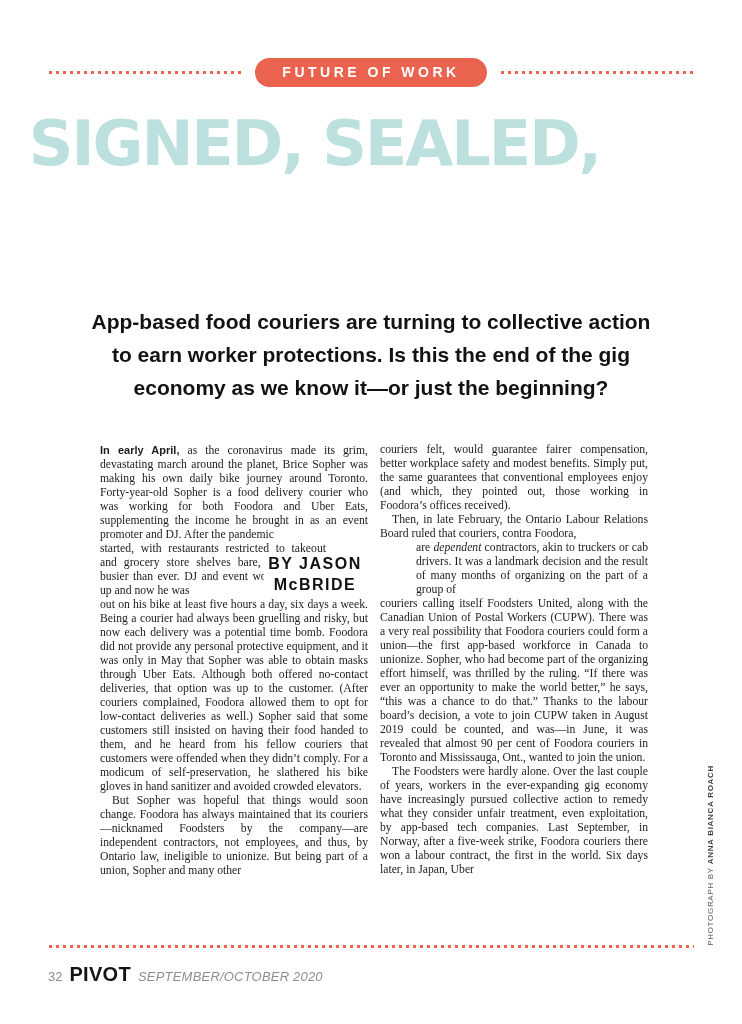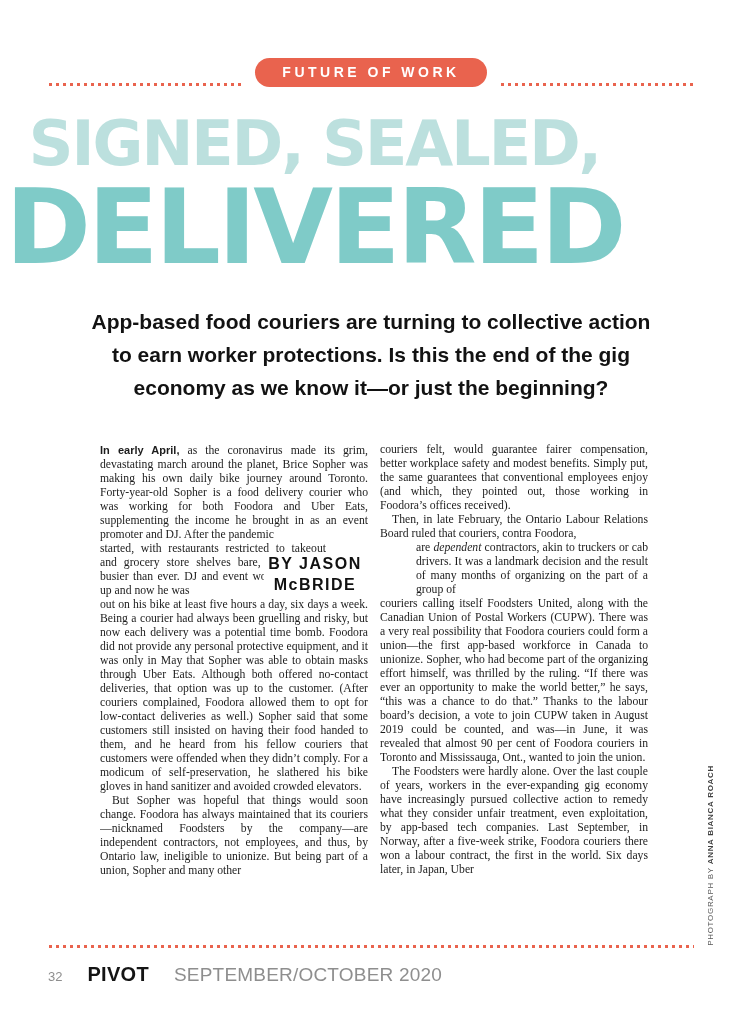--- a/index.html
+++ b/index.html
@@ -12,21 +12,21 @@
   *{box-sizing:border-box;}
   body{margin:0;background:#d8d8d8;}
   .page{
     position:relative;width:742px;height:1024px;margin:0 auto;
     background:#ffffff;overflow:hidden;
     font-family:"Liberation Serif",serif;color:var(--ink);
   }
   
   .topband{
     position:absolute;top:57px;left:48px;right:48px;height:30px;
-    display:flex;align-items:flex-end;gap:13px;
+    display:flex;align-items:center;gap:13px;
   }
   .dotline{
     height:5px;flex:1;
     background-image:radial-gradient(circle at 2.5px 2.5px,var(--coral) 1.7px,rgba(0,0,0,0) 1.9px);
     background-size:7px 5px;background-repeat:repeat-x;
   }
   .badge{
     background:var(--coral);color:#fff;border-radius:16px;
     padding:7px 27px 8px;flex:0 0 auto;
     font-family:"Liberation Sans",sans-serif;font-weight:bold;
@@ -77,43 +77,42 @@
   }
   .credit b{font-weight:bold;color:#3f3f3f;}
   
   .rule-bottom{
     position:absolute;top:944px;left:48px;width:646px;height:5px;
     background-image:radial-gradient(circle at 2.5px 2.5px,var(--coral) 1.7px,rgba(0,0,0,0) 1.9px);
     background-size:7px 5px;background-repeat:repeat-x;
   }
   .footer{
     position:absolute;top:963px;left:48px;
-    display:flex;align-items:baseline;gap:25px;
+    display:flex;align-items:baseline;gap:7px;
     font-family:"Liberation Sans",sans-serif;
   }
   .pn{font-size:13px;color:var(--gray);}
   .mag{font-size:20px;font-weight:800;color:#141414;letter-spacing:0.3px;}
-  .issue{font-size:19px;color:var(--gray);letter-spacing:0.2px;}
+  .issue{font-size:13px;color:var(--gray);letter-spacing:0.2px;font-style:italic;}
 </style>
 </head>
 <body>
 
 <div class="page">
 
   <div class="topband">
     <div class="dotline"></div>
     <div class="badge">
       <span>FUTURE OF WORK</span>
     </div>
     <div class="dotline"></div>
   </div>
 
   <h1 class="title">
     <span class="t1">SIGNED, SEALED,</span>
-    <span class="t2">DELIVERED</span>
   </h1>
 
   <p class="deck">App-based food couriers are turning to collective action to earn worker protections. Is this the end of the gig economy as we know it—or just the beginning?</p>
 
   <div class="cols">
     <div class="col">
       <div class="seg">
         <span class="leadin">In early April,</span><span> as the coronavirus made its grim, devastating march around the planet, Brice Sopher was making his own daily bike journey around Toronto. Forty-year-old Sopher is a food delivery courier who was working for both Foodora and Uber Eats, supplementing the income he brought in as an event promoter and DJ. After the pandemic</span>
       </div>
       <div class="seg narrow-r">started, with restaurants restricted to takeout and grocery store shelves bare, Sopher was busier than ever. DJ and event work had dried up and now he was</div>

